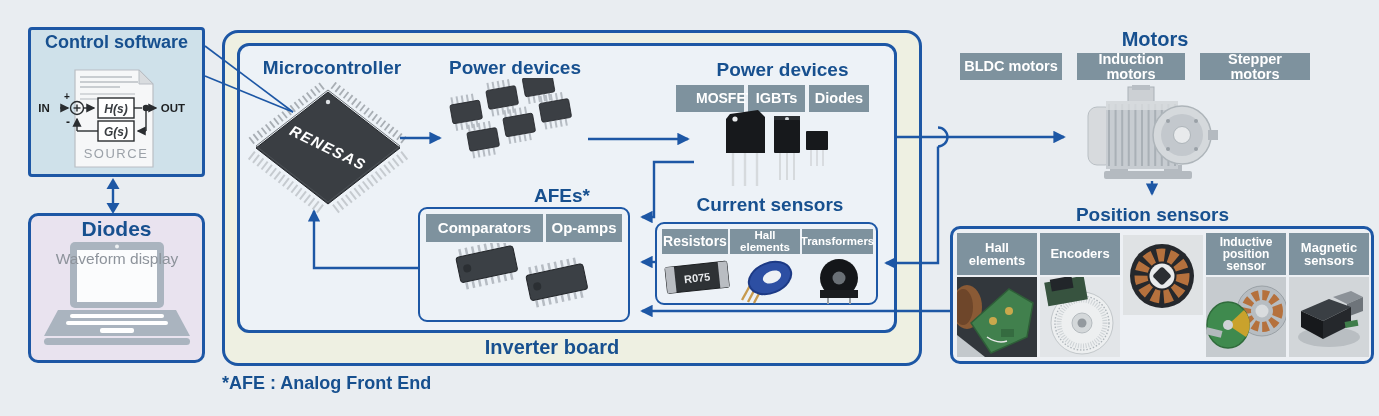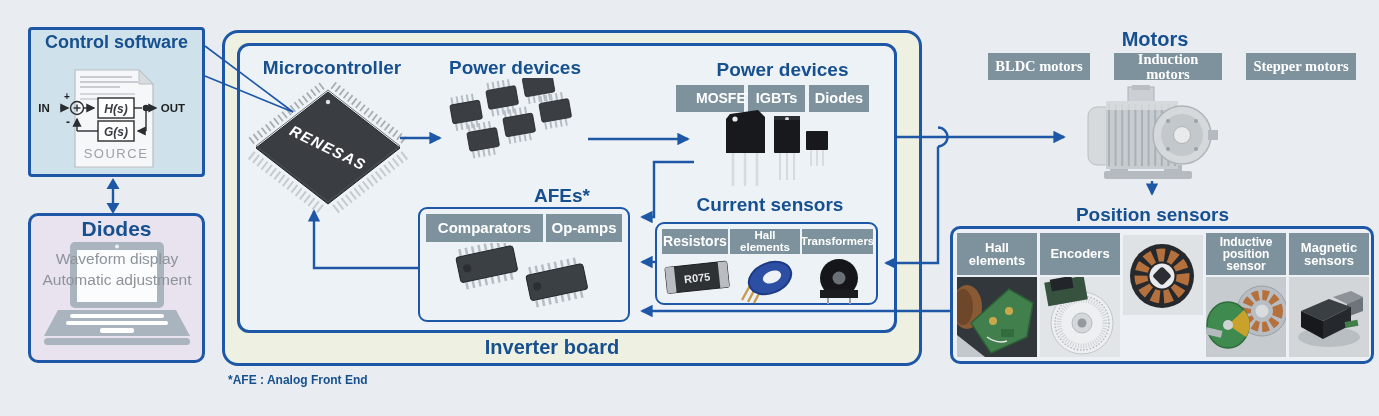--- a/index.html
+++ b/index.html
@@ -72,21 +72,20 @@
     <rect x="30" y="0" width="94" height="66" rx="5" fill="#aab4bf"></rect>
     <rect x="37" y="8" width="80" height="52" fill="#fbfcfd"></rect>
     <circle cx="77" cy="4.5" r="2" fill="#eef1f3"></circle>
     <polygon points="18,68 136,68 150,94 4,94" fill="#aab4bf"></polygon>
     <rect x="30" y="72" width="94" height="4" rx="2" fill="#ffffff"></rect>
     <rect x="26" y="79" width="102" height="4" rx="2" fill="#ffffff"></rect>
     <rect x="60" y="86" width="34" height="5" rx="2" fill="#ffffff"></rect>
     <rect x="4" y="96" width="146" height="7" rx="3.5" fill="#aab4bf"></rect>
   </svg>
   <div class="graytext" style="left:27px;top:250px;width:180px;font-size:15.5px;">Waveform display</div>
-  <div class="graytext" style="left:27px;top:271px;width:180px;font-size:15.5px;">Automatic adjustment</div>
 
   <div class="title" style="left:253px;top:58px;width:158px;font-size:19px;z-index:2;">Microcontroller</div>
   <svg class="abs" style="left:248px;top:82px;z-index:2;" width="160" height="140" viewBox="0 0 160 140">
     <line x1="3" y1="59" x2="75" y2="3" stroke="#a8aeb4" stroke-width="8" stroke-dasharray="1.8 3.4"></line>
     <line x1="85" y1="3" x2="157" y2="59" stroke="#a8aeb4" stroke-width="8" stroke-dasharray="1.8 3.4"></line>
     <line x1="157" y1="73" x2="85" y2="129" stroke="#c6cbd0" stroke-width="10" stroke-dasharray="2 3.4"></line>
     <line x1="3" y1="73" x2="75" y2="129" stroke="#c6cbd0" stroke-width="10" stroke-dasharray="2 3.4"></line>
     <polygon points="80,10 152,66 80,122 8,66" fill="#3a3e43" stroke="#24272b" stroke-width="1"></polygon>
     <polygon points="80,10 152,66 80,122 8,66" fill="none" stroke="#50555b" stroke-width="0.8" transform="translate(0,-2)"></polygon>
     <circle cx="80" cy="20" r="2.2" fill="#dfe3e6"></circle>
@@ -201,21 +200,21 @@
     <g>
       <circle cx="179" cy="24" r="19" fill="#141619"></circle>
       <rect x="160" y="36" width="38" height="8" fill="#1a1d20"></rect>
       <circle cx="179" cy="24" r="6.5" fill="#6a7076"></circle>
       <line x1="168" y1="44" x2="168" y2="50" stroke="#9aa0a5" stroke-width="2"></line>
       <line x1="190" y1="44" x2="190" y2="50" stroke="#9aa0a5" stroke-width="2"></line>
     </g>
   </svg>
 
   <div class="title" style="left:1060px;top:29px;width:190px;font-size:20px;z-index:2;">Motors</div>
-  <div class="abs" style="left:988px;top:53px;display:flex;gap:24px;z-index:2;font-family:Liberation Serif, serif;">
+  <div class="abs" style="left:960px;top:53px;display:flex;gap:15px;z-index:2;">
     <div class="glabel" style="width:102px;height:27px;font-size:14.5px;">BLDC motors</div>
     <div class="glabel" style="width:108px;height:27px;font-size:14.5px;">Induction motors</div>
     <div class="glabel" style="width:110px;height:27px;font-size:14.5px;">Stepper motors</div>
   </div>
   <svg class="abs" style="left:1086px;top:85px;z-index:2;" width="132" height="100" viewBox="0 0 132 100">
     <rect x="24" y="80" width="18" height="8" fill="#b4bac0"></rect>
     <rect x="78" y="80" width="18" height="8" fill="#b4bac0"></rect>
     <rect x="18" y="86" width="88" height="8" rx="2" fill="#b4bac0"></rect>
     <rect x="2" y="22" width="26" height="58" rx="9" fill="#d7dadd" stroke="#b9bfc4"></rect>
     <rect x="42" y="2" width="26" height="18" fill="#ccd0d4" stroke="#aab1b7"></rect>
@@ -300,21 +299,21 @@
         <polygon points="44,20 62,14 74,20 58,27" fill="#8c9298"></polygon>
         <polygon points="58,27 74,20 74,34 58,40" fill="#6e747a"></polygon>
         <polygon points="12,34 40,22 62,30 34,44" fill="#3a3f44"></polygon>
         <polygon points="12,34 34,44 34,62 12,50" fill="#17191c"></polygon>
         <polygon points="34,44 62,30 62,48 34,62" fill="#25282c"></polygon>
         <rect x="56" y="44" width="13" height="6" fill="#3f7d4a" transform="rotate(-10 62 47)"></rect>
       </svg>
     </div>
   </div>
 
-  <div class="abs" style="left:222px;top:373px;font-size:12px;font-weight:bold;color:#17508f;z-index:2;margin-left:6px;">*AFE : Analog Front End</div>
+  <div class="abs" style="left:222px;top:373px;font-size:18px;font-weight:bold;color:#17508f;z-index:2;">*AFE : Analog Front End</div>
 
   <svg class="abs" style="left:0;top:0;z-index:5;pointer-events:none;" width="1379" height="416" viewBox="0 0 1379 416">
     <defs>
       <marker id="arr" viewBox="0 0 10 10" refX="8.5" refY="5" markerWidth="5.2" markerHeight="5.2" orient="auto">
         <path d="M0,0L10,5L0,10z" fill="#1d57a5"></path>
       </marker>
     </defs>
 
     <g>
       <path class="thin" d="M205,46 L293,112"></path>

